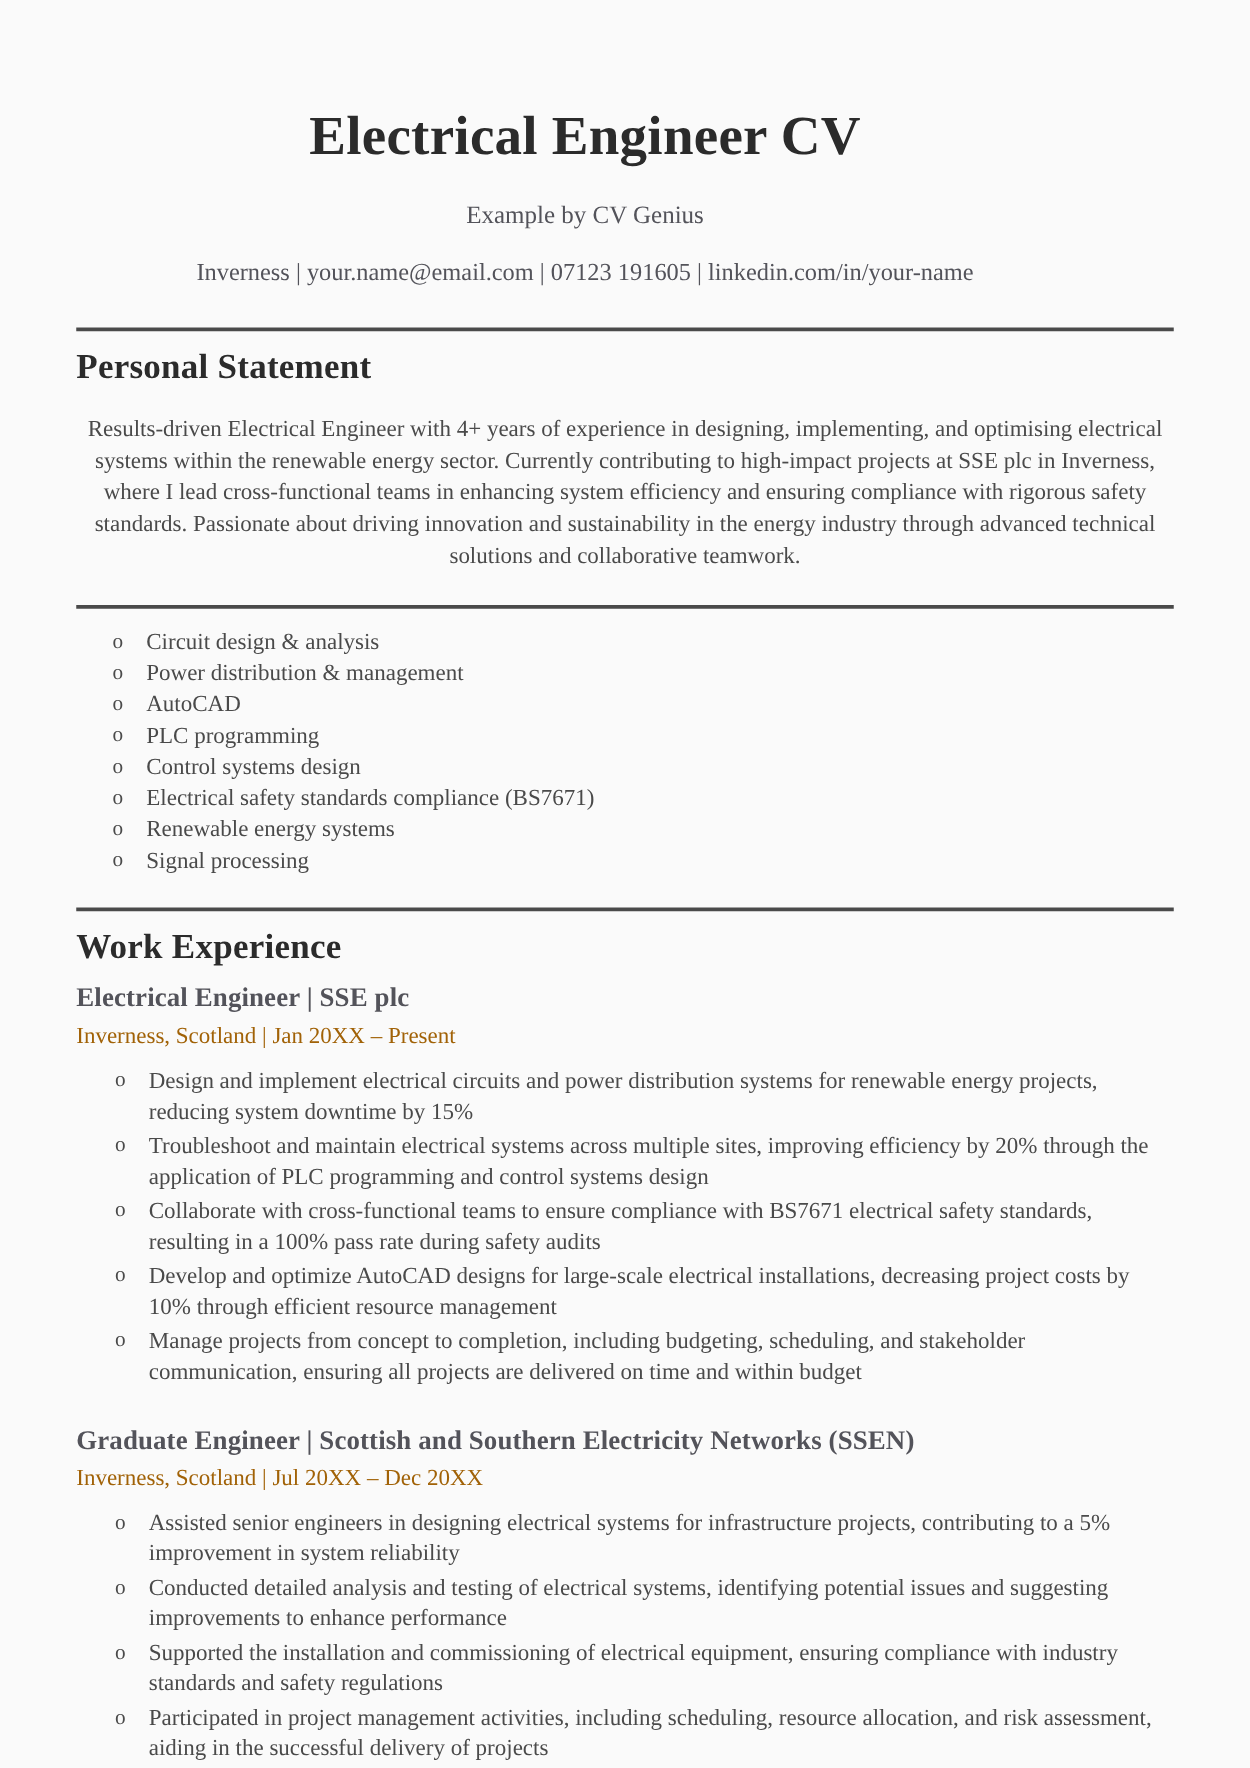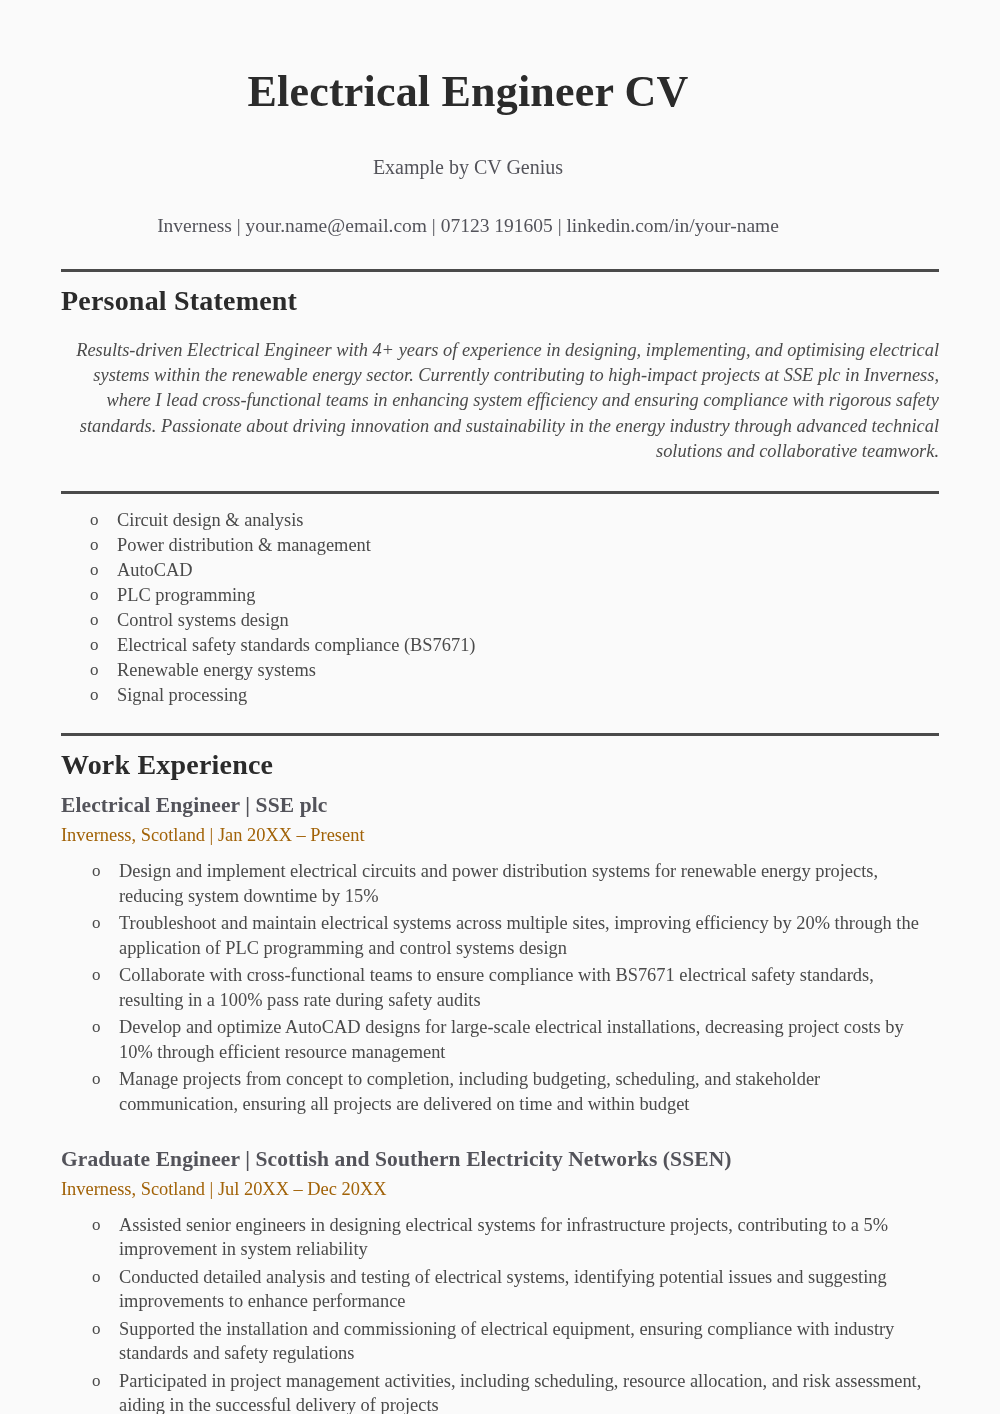--- a/index.html
+++ b/index.html
@@ -12,42 +12,42 @@
     background: #fafafa;
     font-family: "Liberation Serif", "DejaVu Serif", serif;
     color: #4a4a4a;
     -webkit-font-smoothing: antialiased;
     overflow: hidden;
   }
   .page {
     width: 936px;
     height: 1414px;
     box-sizing: border-box;
-    padding: 0 61px;
+    padding: 17px 61px;
     position: relative;
   }
 
   
   .cv-header {
     text-align: center;
     padding-top: 68px;
   }
   .cv-title {
     font-size: 44px;
     font-weight: bold;
     color: #2b2b2b;
     letter-spacing: 0.2px;
     line-height: 1.1;
     margin: 0;
   }
   .cv-subtitle {
     font-size: 20px;
     font-weight: normal;
     color: #53535a;
-    margin: 12px;
+    margin: 0;
     padding-top: 27px;
     line-height: 1.2;
   }
   .cv-contact {
     font-size: 19.5px;
     color: #53535a;
     margin: 0;
     padding-top: 23px;
     line-height: 1.2;
     white-space: nowrap;
@@ -77,22 +77,21 @@
     letter-spacing: 0.2px;
   }
 
   
   .statement {
     font-size: 18.4px;
     line-height: 1.37;
     color: #4a4a4a;
     margin: 0;
     padding-top: 21px;
-    text-align: right;
-    font-style: italic;
+    text-align: center;
   }
 
   
   .bullet-list {
     list-style: none;
     margin: 0;
     padding: 0;
   }
   .bullet-item {
     position: relative;

